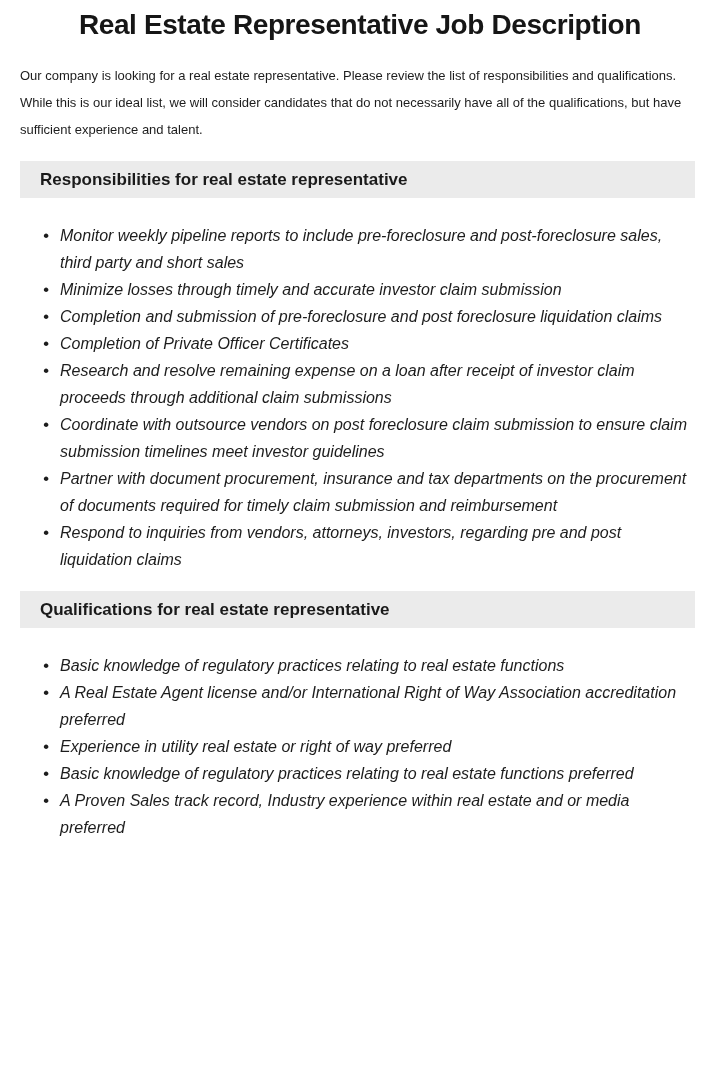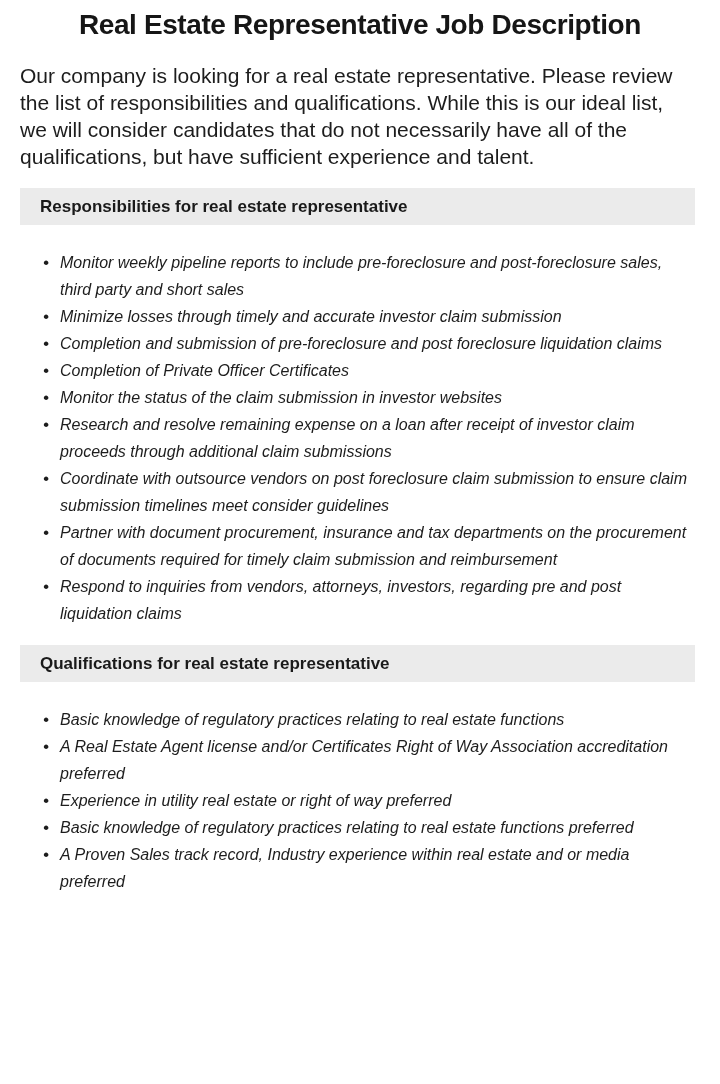--- a/index.html
+++ b/index.html
@@ -20,21 +20,21 @@
     margin: 0 14px 0 14px;
     text-align: center;
     font-size: 28px;
     font-weight: 800;
     letter-spacing: -0.4px;
     line-height: 38px;
     color: #161616;
   }
   p.intro {
     margin: 18px 26px 0 20px;
-    font-size: 21px;
+    font-size: 13px;
     line-height: 27px;
   }
   .section { margin-top: 4px; }
   .section-heading {
     margin: 18px 25px 0 20px;
     background: var(--bar-bg);
     padding: 8px 18px 8px 20px;
     font-size: 17px;
     font-weight: bold;
     line-height: 21px;
@@ -64,31 +64,30 @@
   <h1 class="page-title">Real Estate Representative Job Description</h1>
   <p class="intro">Our company is looking for a real estate representative. Please review the list of responsibilities and qualifications. While this is our ideal list, we will consider candidates that do not necessarily have all of the qualifications, but have sufficient experience and talent.</p>
   <div id="sections">
       <section class="section">
         <div class="section-heading">Responsibilities for real estate representative</div>
         <ul class="bullet-list">
           <li>Monitor weekly pipeline reports to include pre-foreclosure and post-foreclosure sales, third party and short sales</li>
           <li>Minimize losses through timely and accurate investor claim submission</li>
           <li>Completion and submission of pre-foreclosure and post foreclosure liquidation claims</li>
           <li>Completion of Private Officer Certificates</li>
-          <li>Monitor the status of the claim submission in investor websites</li>
           <li>Research and resolve remaining expense on a loan after receipt of investor claim proceeds through additional claim submissions</li>
-          <li>Coordinate with outsource vendors on post foreclosure claim submission to ensure claim submission timelines meet consider guidelines</li>
+          <li>Coordinate with outsource vendors on post foreclosure claim submission to ensure claim submission timelines meet investor guidelines</li>
           <li>Partner with document procurement, insurance and tax departments on the procurement of documents required for timely claim submission and reimbursement</li>
           <li>Respond to inquiries from vendors, attorneys, investors, regarding pre and post liquidation claims</li>
         </ul>
       </section>
       <section class="section">
         <div class="section-heading">Qualifications for real estate representative</div>
         <ul class="bullet-list">
           <li>Basic knowledge of regulatory practices relating to real estate functions</li>
-          <li>A Real Estate Agent license and/or Certificates Right of Way Association accreditation preferred</li>
+          <li>A Real Estate Agent license and/or International Right of Way Association accreditation preferred</li>
           <li>Experience in utility real estate or right of way preferred</li>
           <li>Basic knowledge of regulatory practices relating to real estate functions preferred</li>
           <li>A Proven Sales track record, Industry experience within real estate and or media preferred</li>
         </ul>
       </section>
     </div>
 </div>
 
 </body></html>

